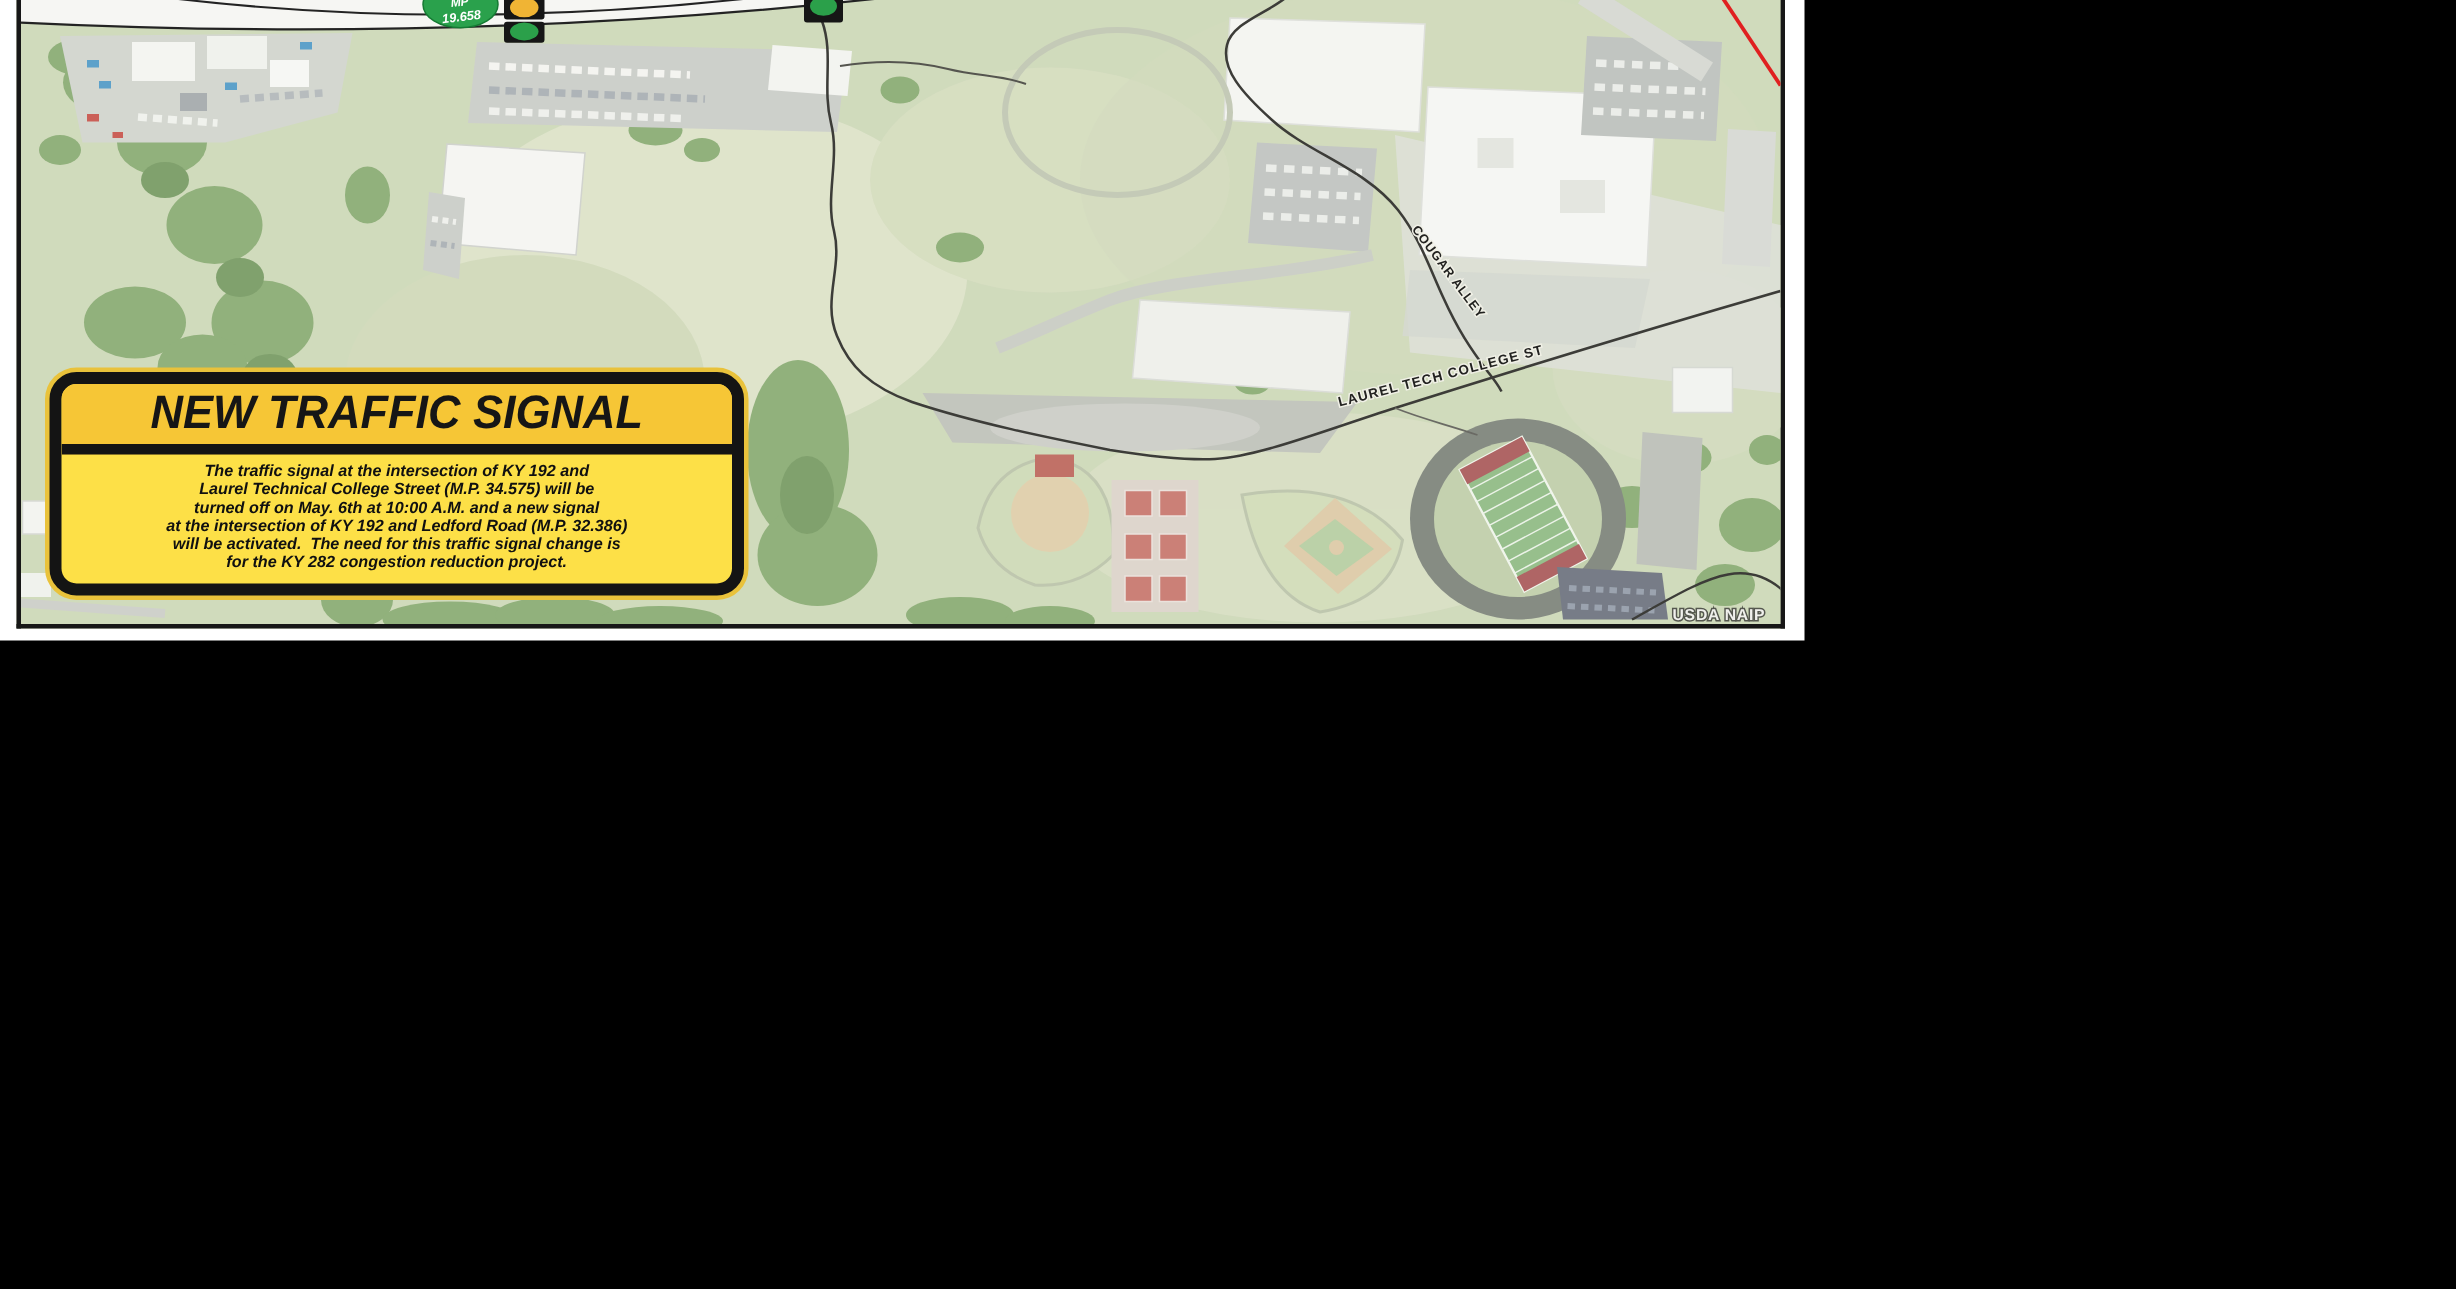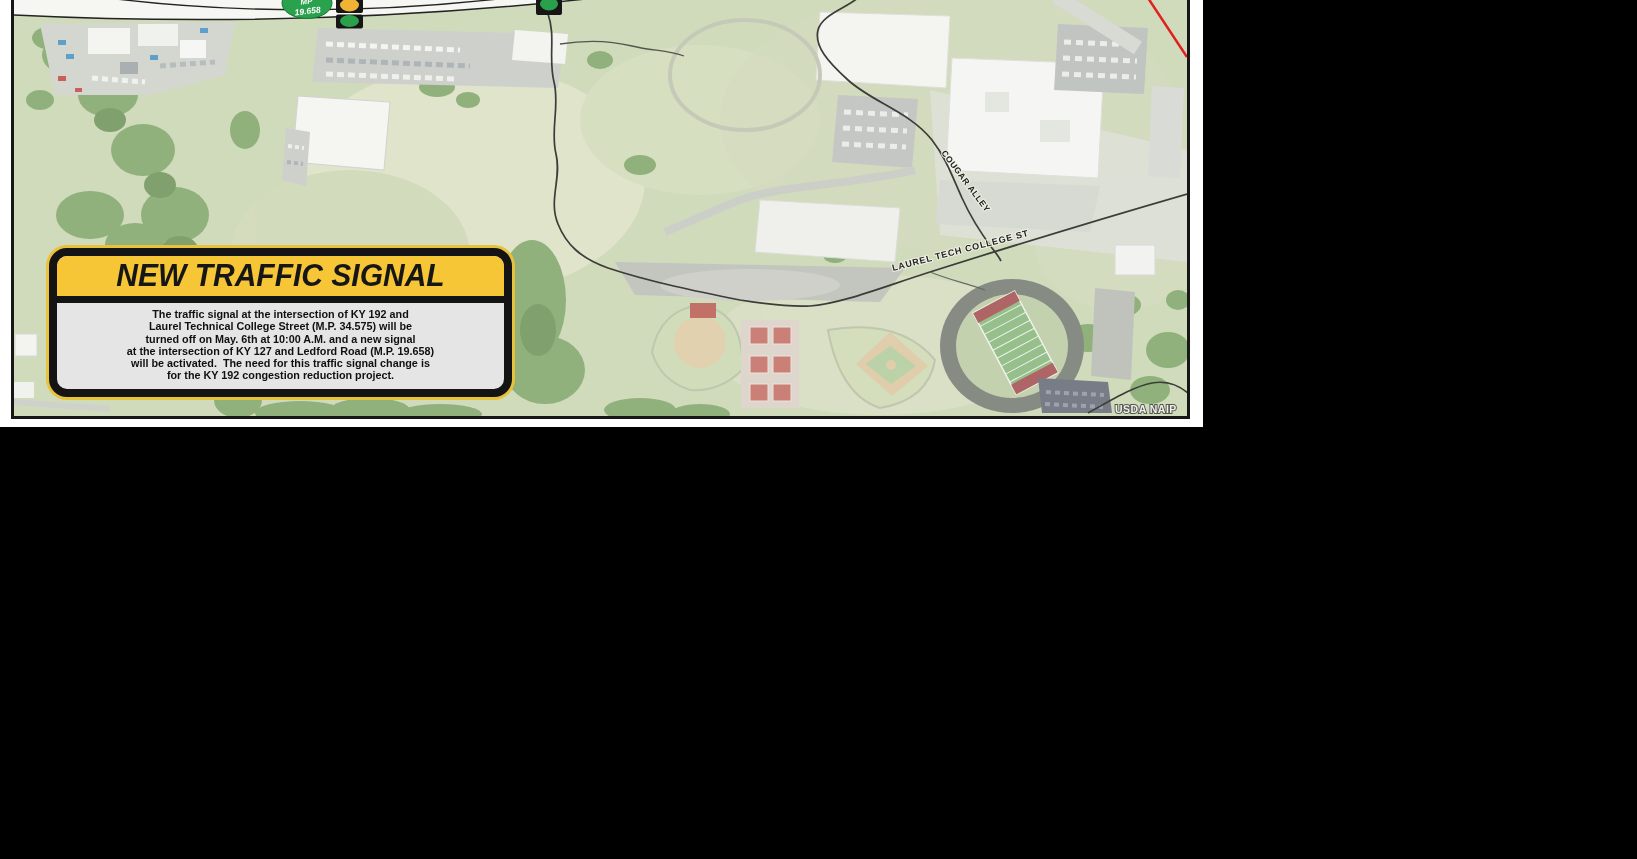--- a/index.html
+++ b/index.html
@@ -3,28 +3,28 @@
 <meta charset="utf-8">
 <style>
   html,body{margin:0;padding:0;background:#000;width:1637px;height:859px;overflow:hidden;
     font-family:"Liberation Sans", sans-serif;}
   .page{position:absolute;left:0;top:0;width:1203px;height:427px;background:#ffffff;}
   .map-frame{position:absolute;left:11px;top:0;width:1173px;height:416px;
     border:3px solid #171717;border-top:none;background:#c8d4b0;}
   .map-frame svg{display:block}
   
   .callout{position:absolute;left:33px;top:248px;width:463px;height:149px;box-sizing:border-box;
-    background:#e5e5e5;border:8px solid #141414;border-radius:18px;
-    box-shadow:0 0 0 3px #e9c23b;overflow:hidden;margin-left:16px;}
+    background:#fde047;border:8px solid #141414;border-radius:18px;
+    box-shadow:0 0 0 3px #e9c23b;overflow:hidden;}
   .callout-banner{height:40px;background:#f6c636;border-bottom:7px solid #141414;
     display:flex;align-items:center;justify-content:center;}
   .callout-title{font-weight:bold;font-style:italic;font-size:30px;letter-spacing:0px;
     color:#161616;transform:scaleY(1.04);white-space:nowrap;}
   .callout-body{padding:5px 6px 0 6px;text-align:center;color:#101010;}
-  .callout-line{font-weight:bold;font-size:10.8px;line-height:12.3px;
+  .callout-line{font-weight:bold;font-style:italic;font-size:10.8px;line-height:12.3px;
     white-space:pre-wrap;}
 </style>
 </head>
 <body>
 
 <div class="page">
   <div class="map-frame">
     <svg width="1173" height="416" viewBox="14 0 1173 416" xmlns="http://www.w3.org/2000/svg">
 
       <rect x="14" y="0" width="1173" height="416" fill="#c8d4b0"></rect>
@@ -233,18 +233,18 @@
   </div>
 
   <div class="callout">
     <div class="callout-banner">
       <span class="callout-title">NEW TRAFFIC SIGNAL</span>
     </div>
     <div class="callout-body">
       <div class="callout-line">The traffic signal at the intersection of KY 192 and</div>
       <div class="callout-line">Laurel Technical College Street (M.P. 34.575) will be</div>
       <div class="callout-line">turned off on May. 6th at 10:00 A.M. and a new signal</div>
-      <div class="callout-line">at the intersection of KY 127 and Ledford Road (M.P. 19.658)</div>
+      <div class="callout-line">at the intersection of KY 192 and Ledford Road (M.P. 32.386)</div>
       <div class="callout-line">will be activated.  The need for this traffic signal change is</div>
-      <div class="callout-line">for the KY 192 congestion reduction project.</div>
+      <div class="callout-line">for the KY 282 congestion reduction project.</div>
     </div>
   </div>
 </div>
 
 </body></html>

